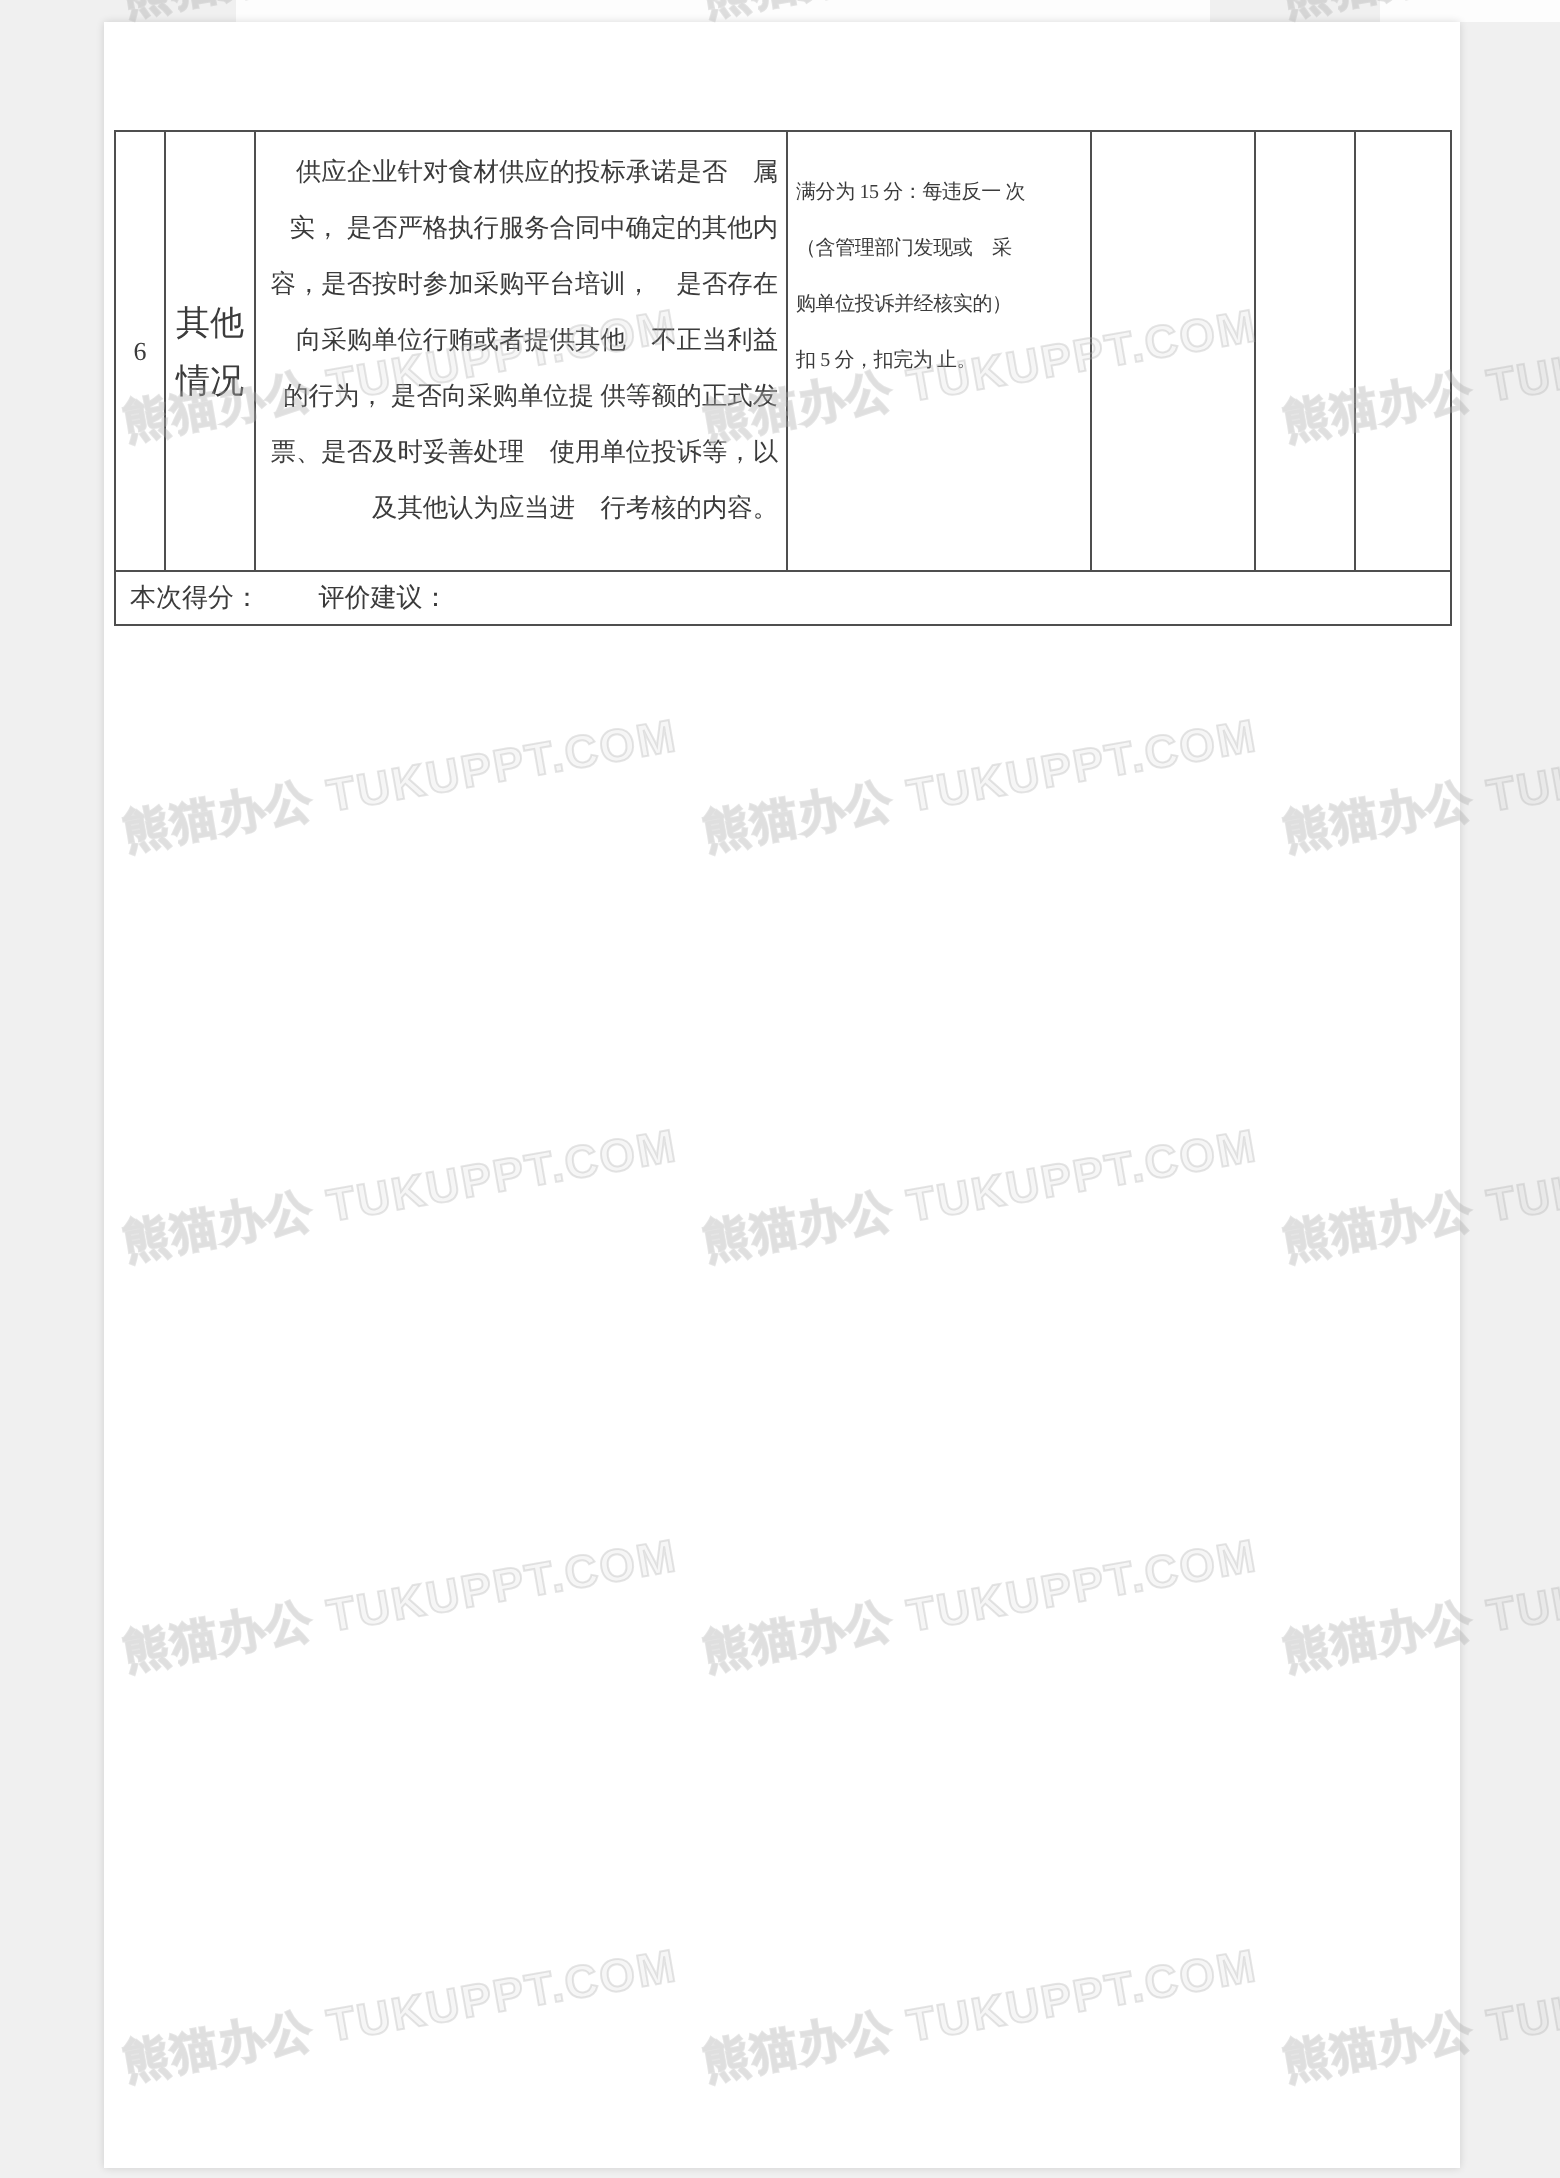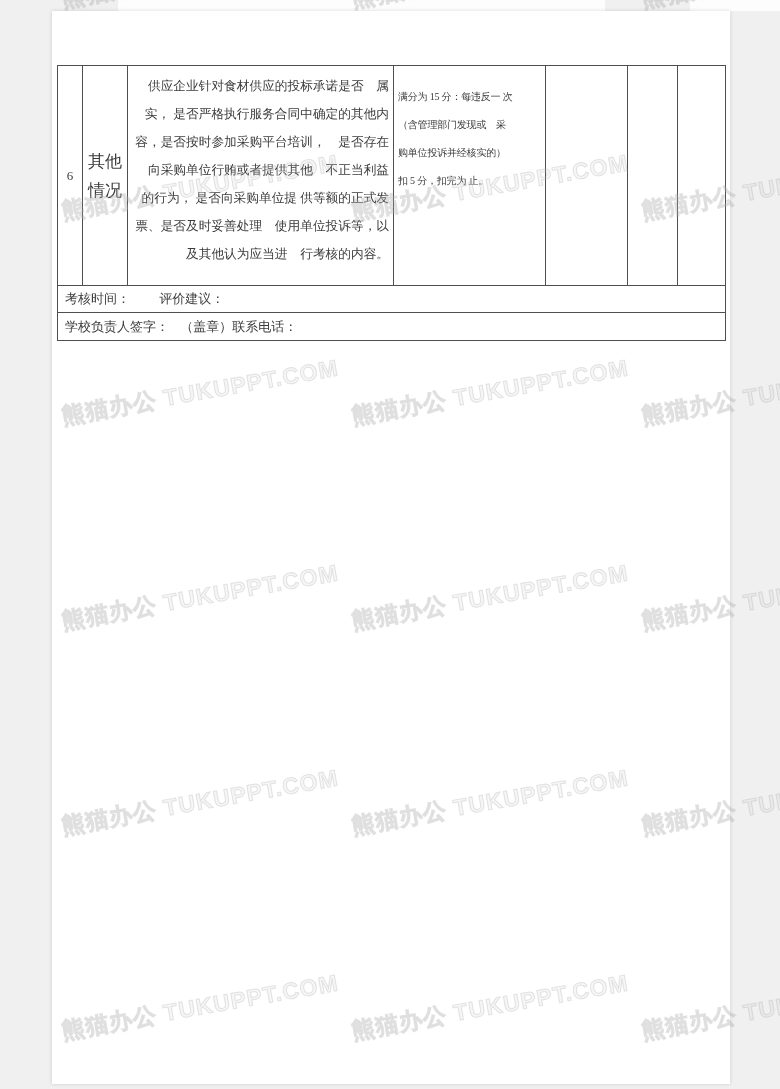--- a/index.html
+++ b/index.html
@@ -94,28 +94,22 @@
         <td class="cell-standard">满分为 15 分：每违反一 次
 （含管理部门发现或　采
 购单位投诉并经核实的）
 扣 5 分，扣完为 止。</td>
         <td class="cell-score"></td>
         <td class="cell-score"></td>
         <td class="cell-score"></td>
       </tr>
       <tr class="footer-row" style="height:27px;">
         <td colspan="7">
-          <span>考核时间：</span>
+          <span>本次得分：</span>
           <span class="label-gap">评价建议：</span>
-        </td>
-      </tr>
-      <tr class="footer-row" style="height:28px;">
-        <td colspan="7">
-          <span>学校负责人签字：</span>
-          <span class="label-gap-sm">（盖章）联系电话：</span>
         </td>
       </tr>
     </tbody>
   </table>
 </div>
 
 <div class="watermark-layer">
     <div class="wm" style="left: 62px; top: -16px;">熊猫办公 TUKUPPT.COM</div>
     <div class="wm" style="left: 352px; top: -16px;">熊猫办公 TUKUPPT.COM</div>
     <div class="wm" style="left: 642px; top: -16px;">熊猫办公 TUKUPPT.COM</div>

